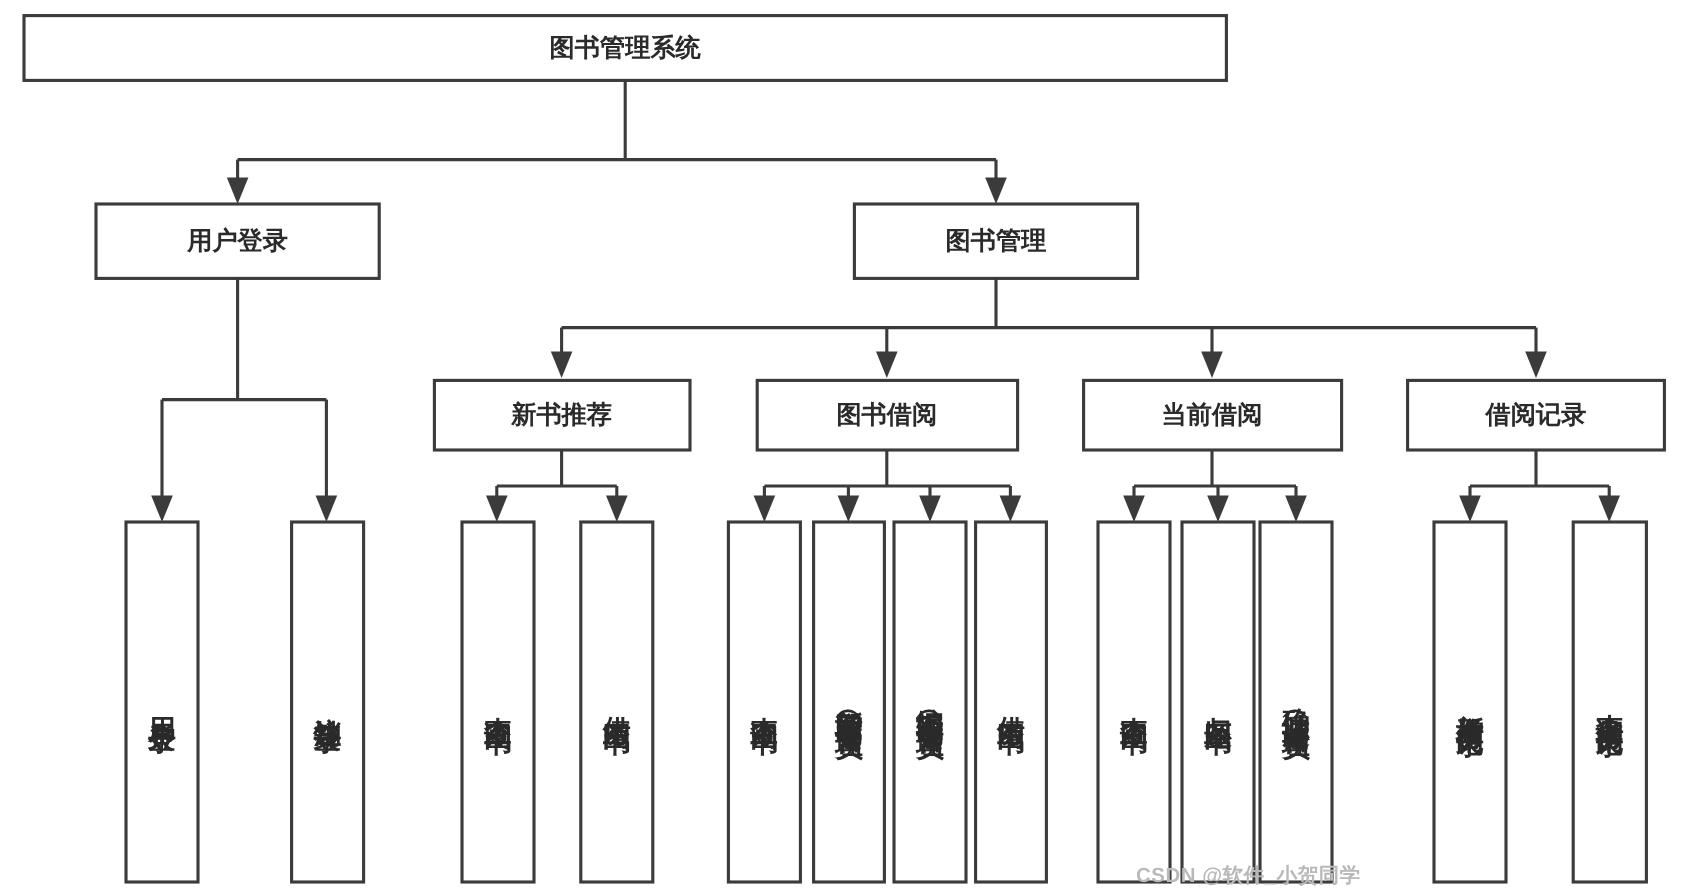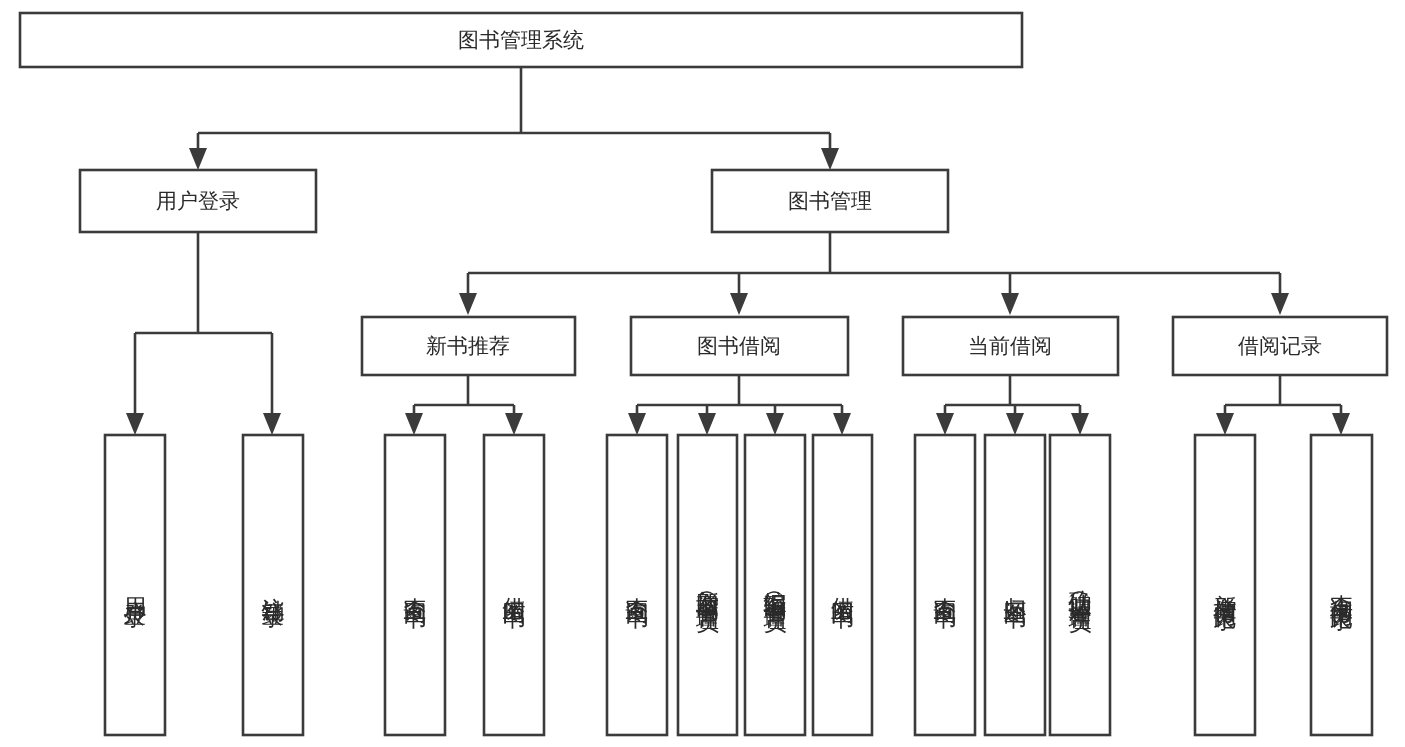--- a/index.html
+++ b/index.html
@@ -11,20 +11,21 @@
     width: 1405px;
     height: 747px;
     font-family: "Liberation Sans", "DejaVu Sans", sans-serif;
     overflow: hidden;
   }
   #diagram-root {
     position: relative;
     width: 1142px;
     height: 747px;
     background: #ffffff;
+    font-weight: bold;
   }
   svg#flow-svg {
     position: absolute;
     left: 0;
     top: 0;
     width: 1405px;
     height: 747px;
   }
   .node-box {
     fill: #ffffff;
@@ -198,13 +199,14 @@
   <div class="vert-label" style="left:745px; top:435px; width:60px; height:300px;">编辑图书（管理员）</div>
   <div class="vert-label" style="left:813px; top:435px; width:59px; height:300px;">借阅图书</div>
 
   <div class="vert-label" style="left:915px; top:435px; width:60px; height:300px;">查询图书</div>
   <div class="vert-label" style="left:985px; top:435px; width:60px; height:300px;">归还图书</div>
   <div class="vert-label" style="left:1050px; top:435px; width:60px; height:300px;">确认归还（管理员）</div>
 
   <div class="vert-label" style="left:1195px; top:435px; width:60px; height:300px;">新增借阅记录</div>
   <div class="vert-label" style="left:1311px; top:435px; width:61px; height:300px;">查询借阅记录</div>
 
+  <div class="watermark">CSDN @软件_小贺同学</div>
 </div>
 
 </body></html>

